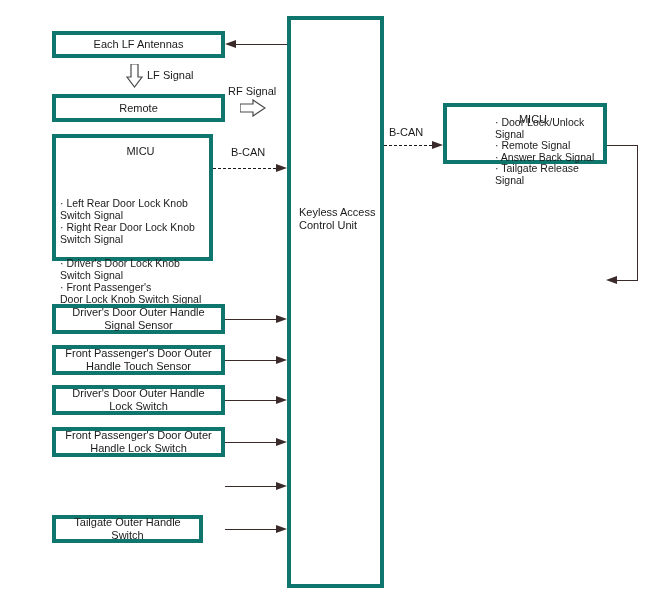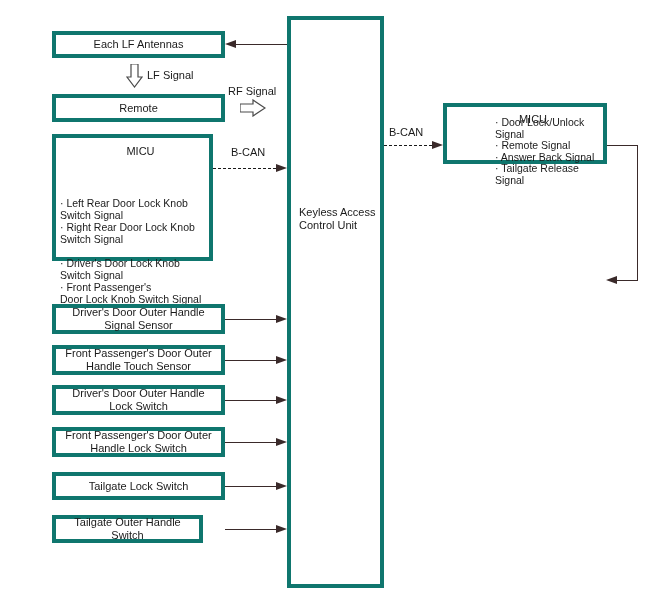--- a/index.html
+++ b/index.html
@@ -168,25 +168,20 @@
 
   <div class="box box-centered" style="left:52px; top:427px; width:173px; height:30px;">
     <span>
       <span>Front Passenger's Door Outer</span>
       <span>Handle Lock Switch</span>
     </span>
   </div>
   <div class="line line-h" style="left:225px; top:442px; width:51px;"></div>
   <div class="arrowhead arrow-right" style="left:276px; top:438px;"></div>
 
-  <div class="box box-centered" style="left:52px; top:472px; width:173px; height:28px;">
-    <span>
-      <span>Tailgate Lock Switch</span>
-    </span>
-  </div>
   <div class="line line-h" style="left:225px; top:486px; width:51px;"></div>
   <div class="arrowhead arrow-right" style="left:276px; top:482px;"></div>
 
   <div class="box box-centered" style="left:52px; top:515px; width:151px; height:28px;">
     <span>
       <span>Tailgate Outer Handle Switch</span>
     </span>
   </div>
   <div class="line line-h" style="left:225px; top:529px; width:51px;"></div>
   <div class="arrowhead arrow-right" style="left:276px; top:525px;"></div>

